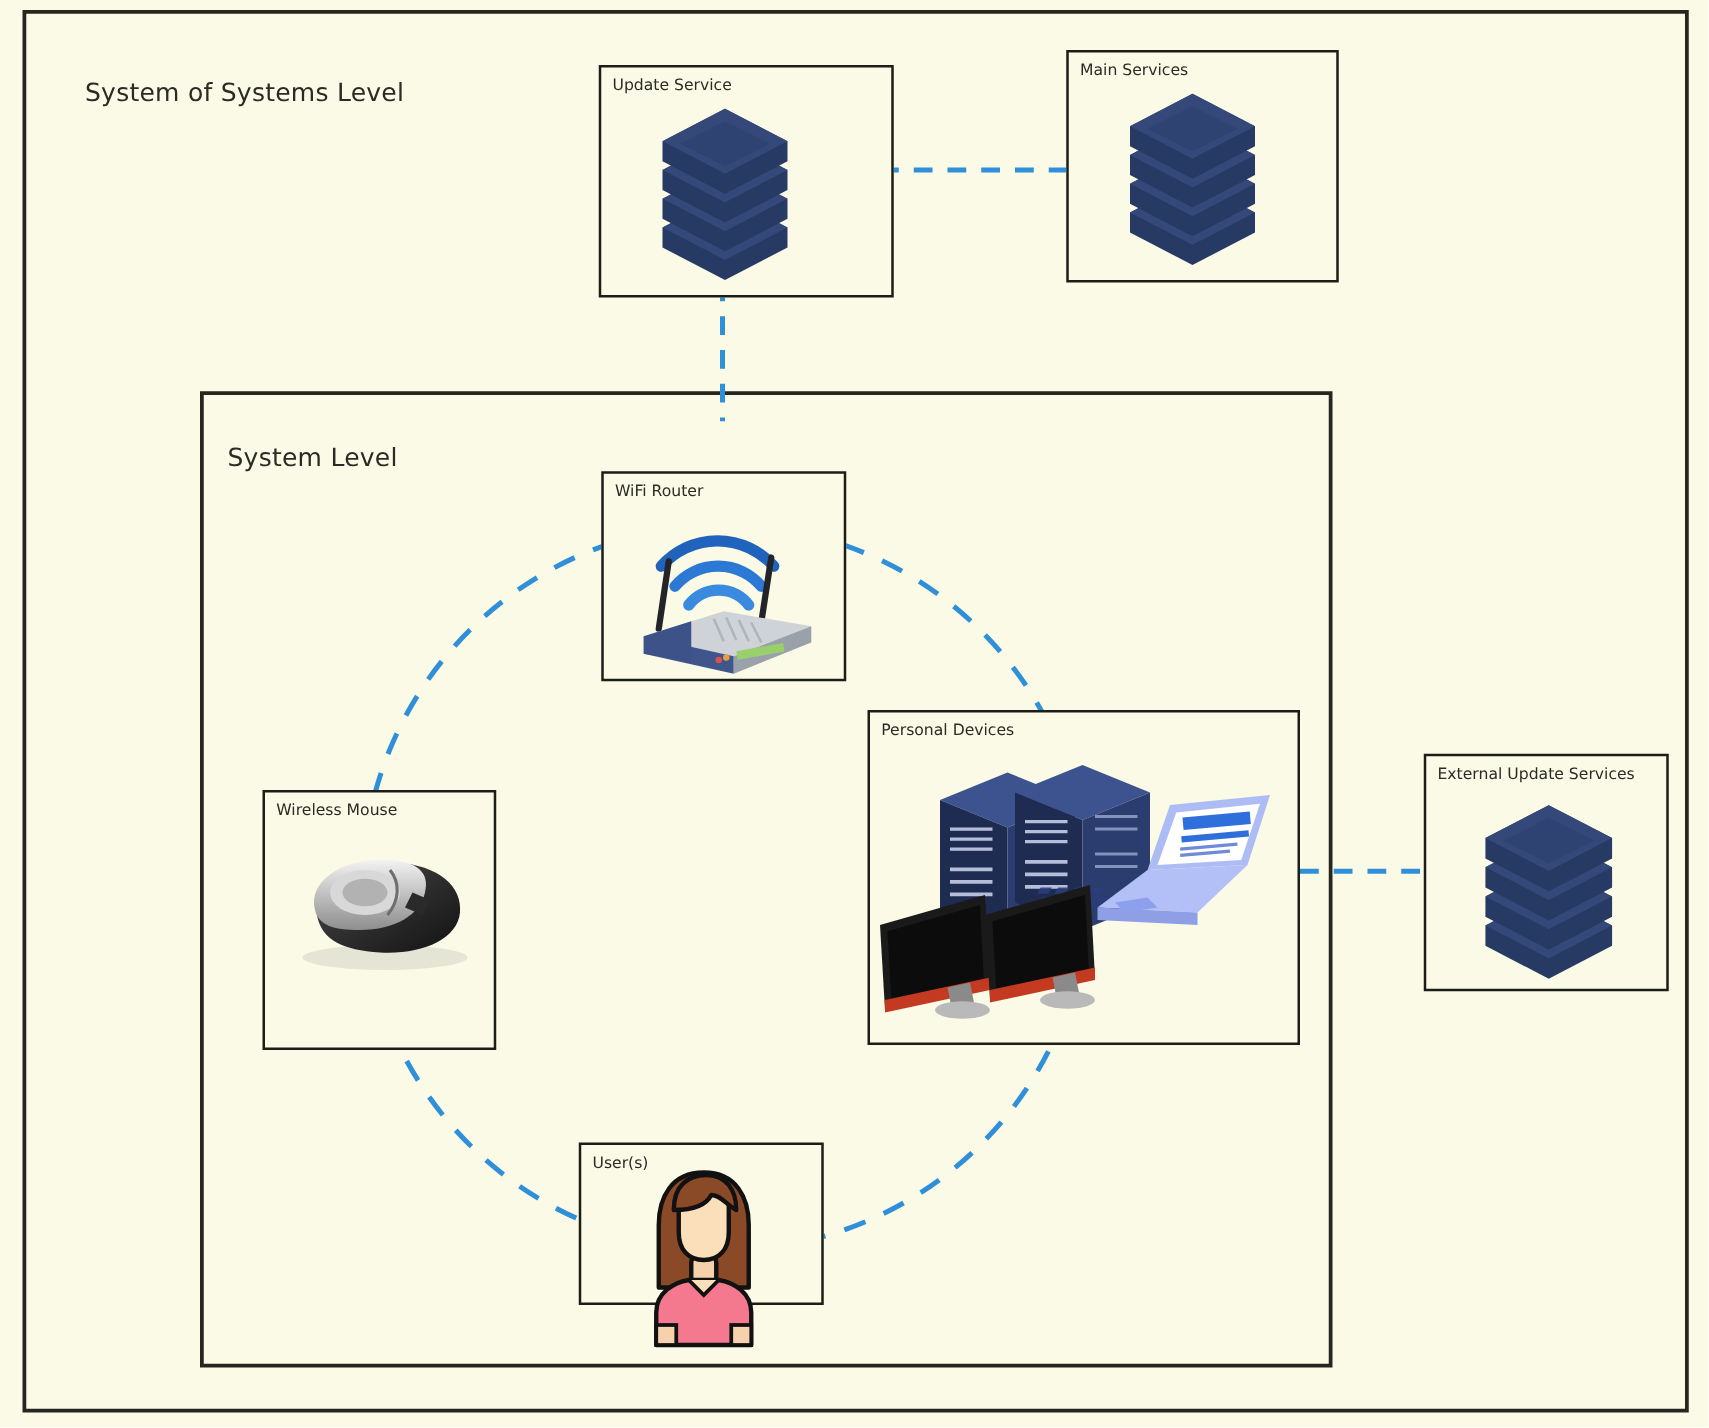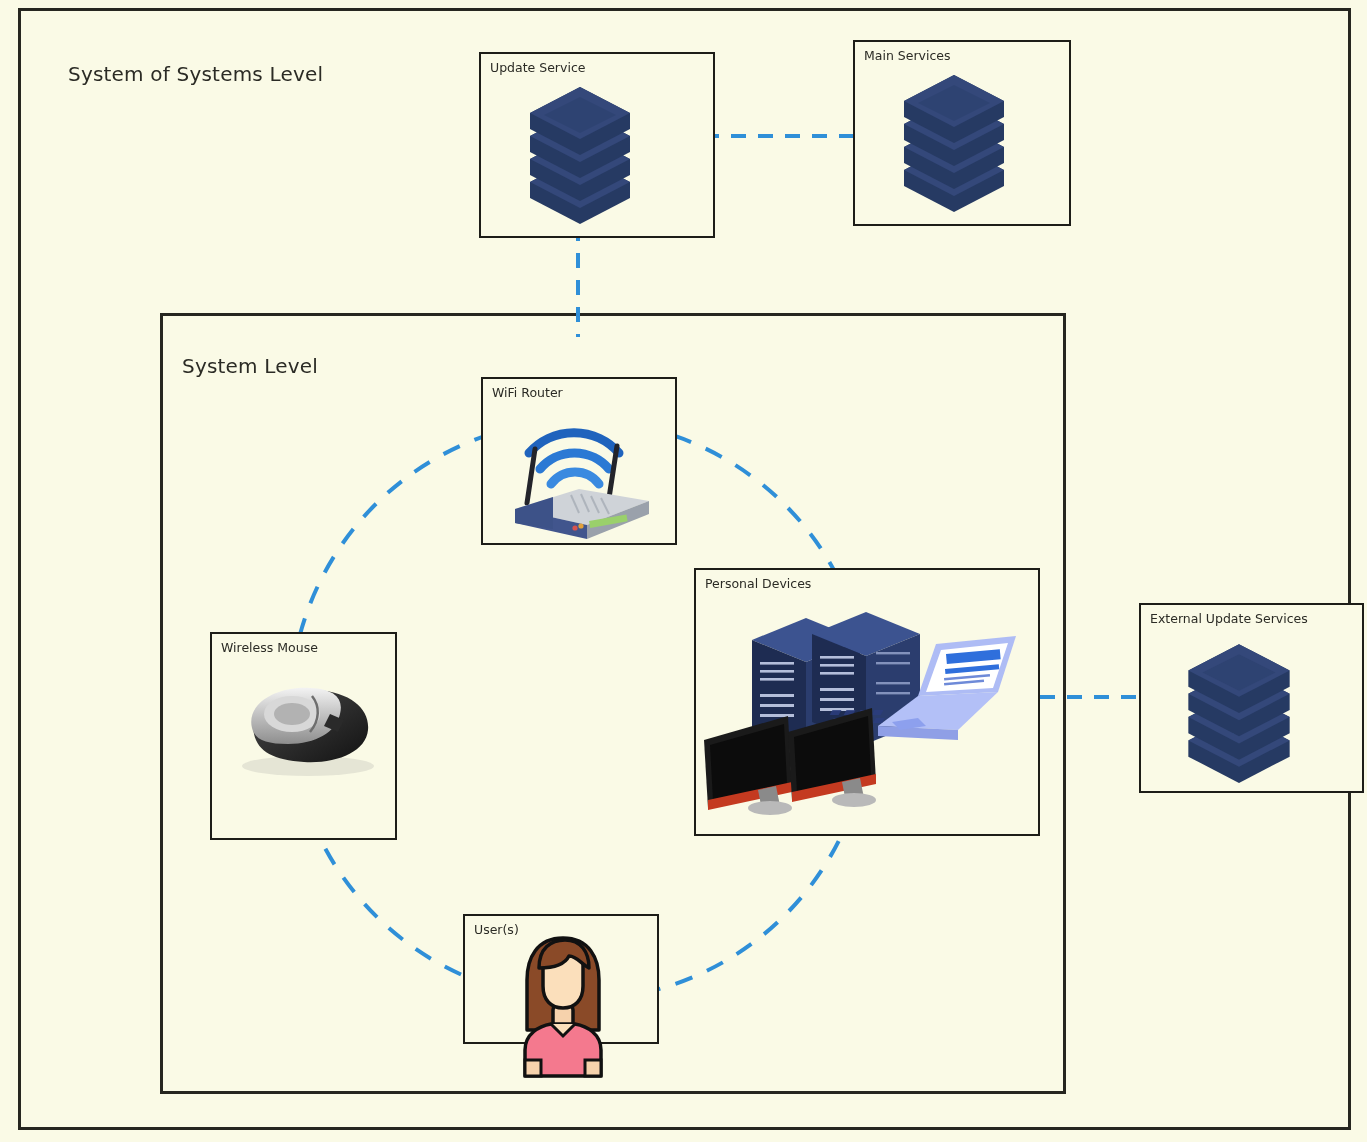--- a/index.html
+++ b/index.html
@@ -265,21 +265,21 @@
           <path d="M92 132 L176 108 L180 182 L96 200 Z" fill="#1a1a1a"></path>
           <path d="M98 137 L172 116 L175 176 L101 192 Z" fill="#0c0c0c"></path>
           <path d="M96 192 L180 174 L180 184 L96 202 Z" fill="#c43a20"></path>
           <path d="M146 182 L164 178 L168 198 L150 202 Z" fill="#8a8a8a"></path>
           <ellipse cx="158" cy="200" rx="22" ry="7" fill="#b9b9b9"></ellipse>
         </g>
       </svg>
     </div>
   </div>
 
-  <div class="node" style="left:1139px;top:603px;width:225px;height:190px;">
+  <div class="node" style="left:1139px;top:603px;width:196px;height:190px;">
     <span class="cap">External Update Services</span>
     <div class="art" style="top:28px;">
       <svg width="196" height="152" viewBox="0 0 120 150">
         <g>
           <g transform="translate(0,78)">
             <path d="M60 2 L110 28 L110 44 L60 70 L10 44 L10 28 Z" fill="#263a63"></path>
             <path d="M60 2 L110 28 L60 54 L10 28 Z" fill="#34487a"></path>
             <rect x="54" y="32" width="18" height="7" rx="2" fill="#3aa0ef" transform="skewY(-27) translate(0,33)"></rect>
           </g>
           <g transform="translate(0,55)">

